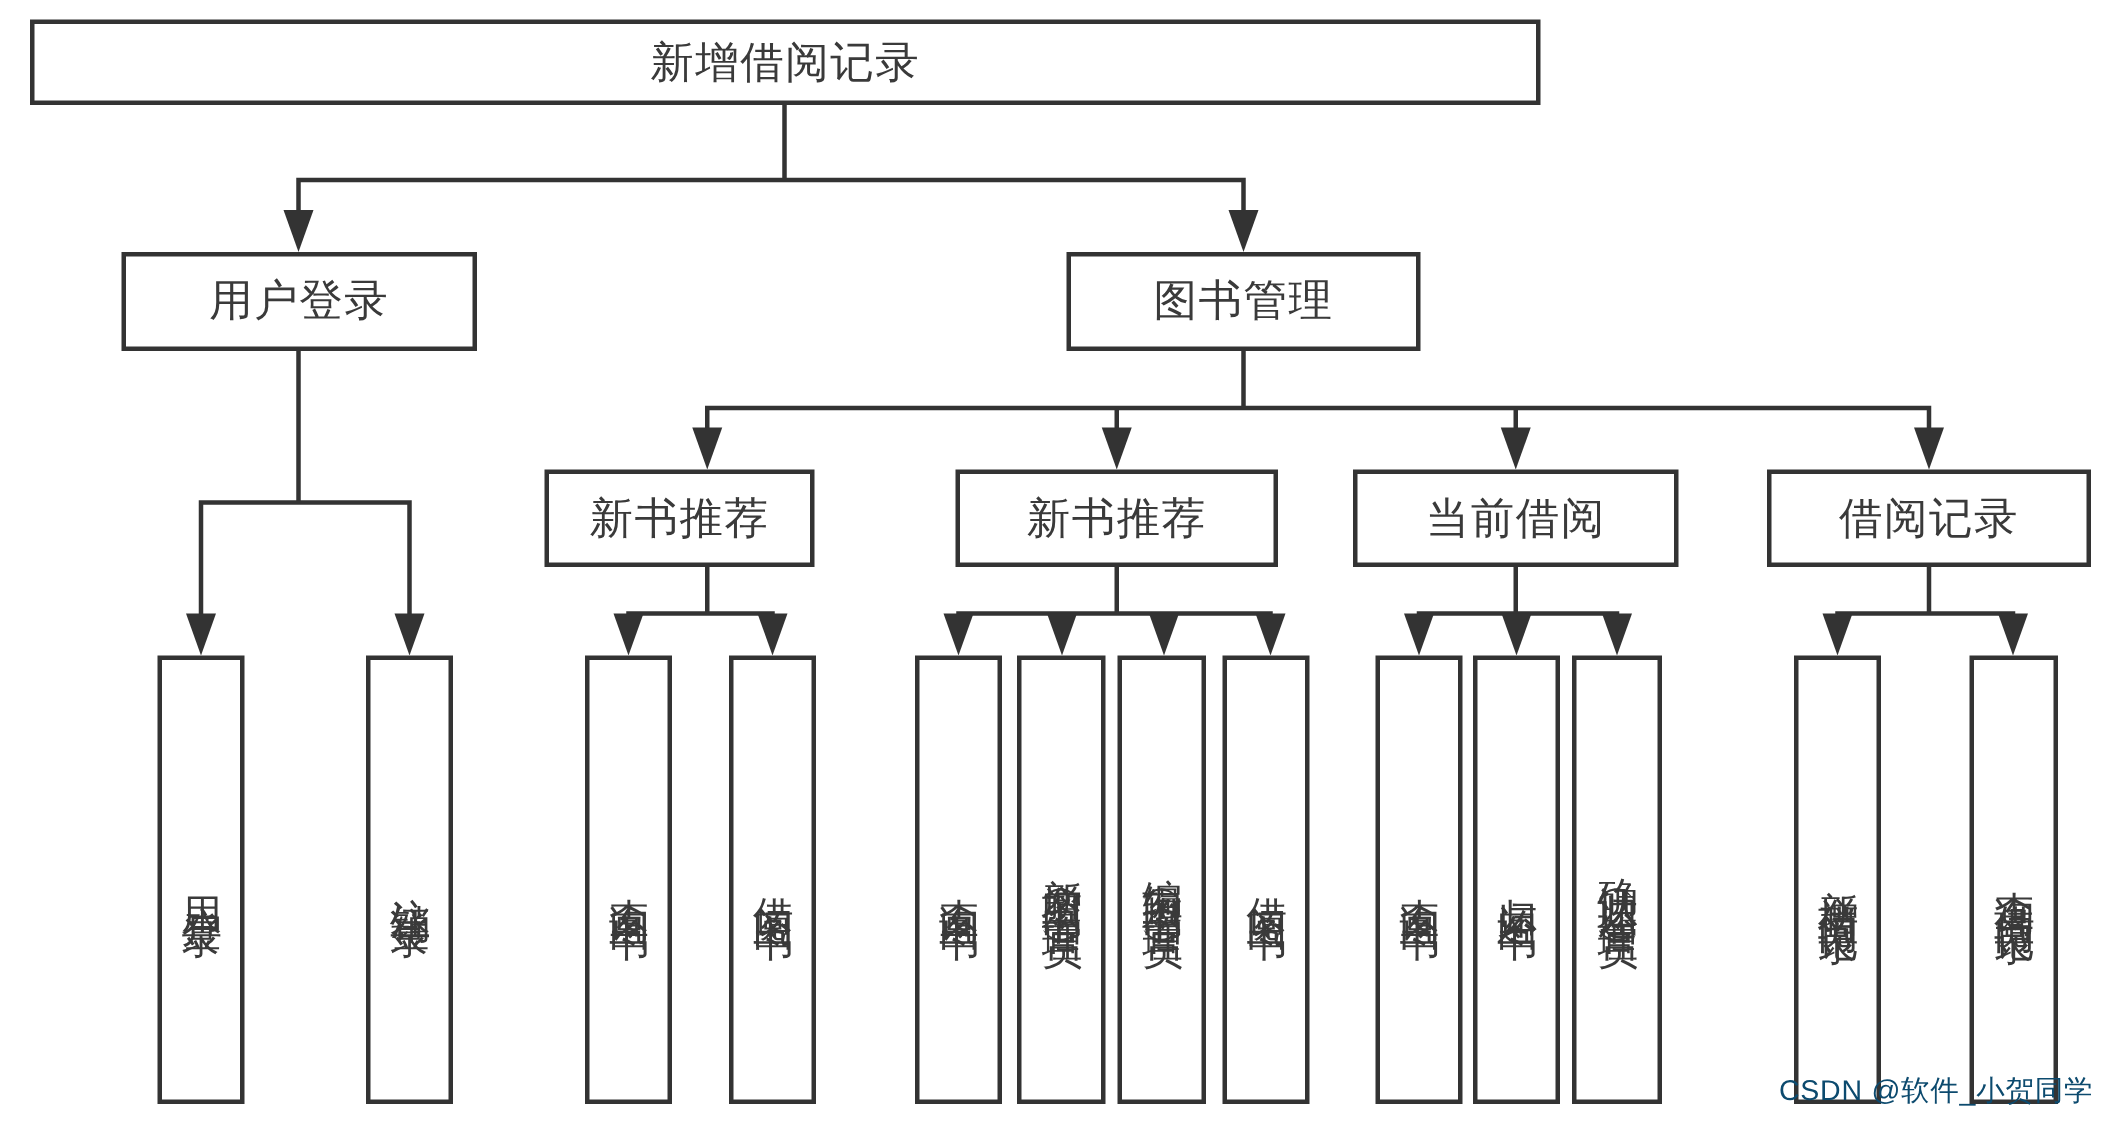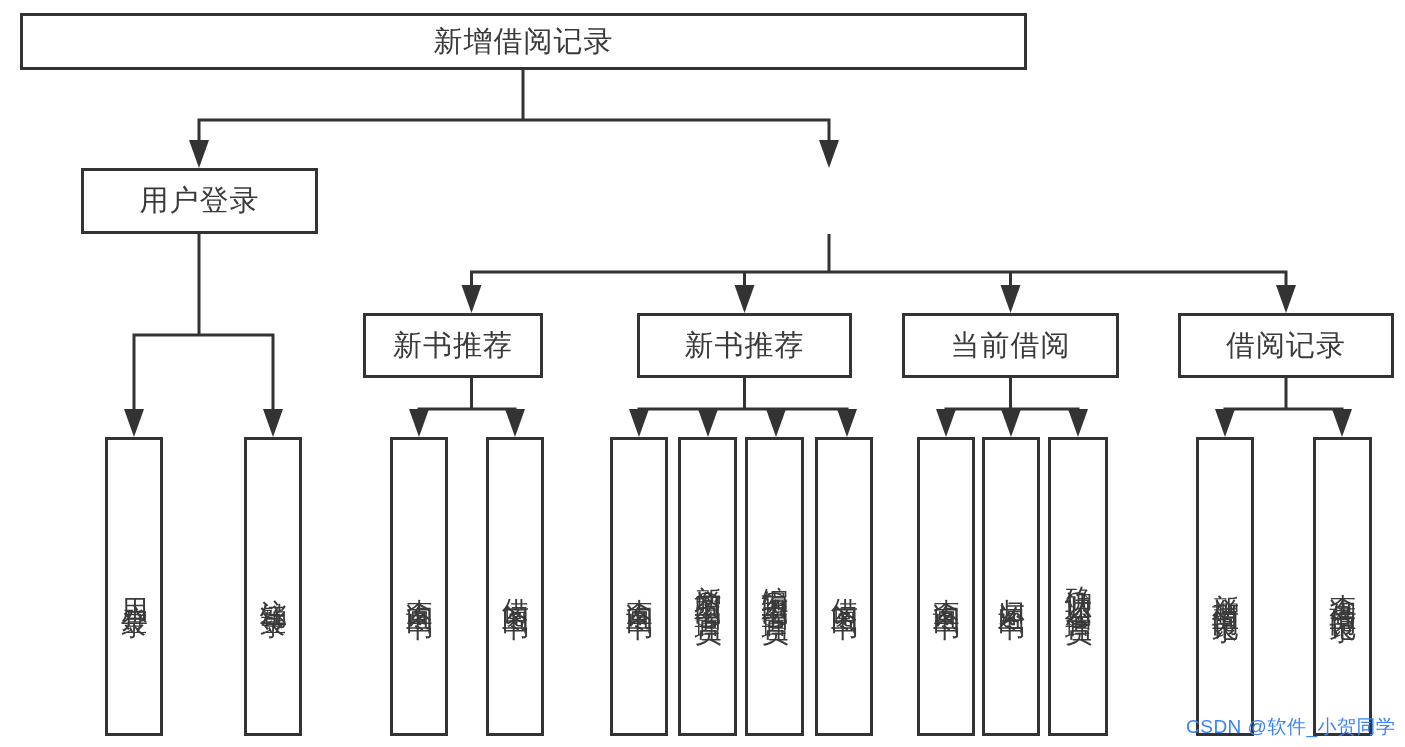--- a/index.html
+++ b/index.html
@@ -12,21 +12,21 @@
     color:#3a3a3a; display:flex; align-items:center; justify-content:center;
     z-index:1;
   }
   .hnode { font-size:29px; letter-spacing:1px; white-space:nowrap; }
   .vnode span {
     writing-mode:vertical-rl; text-orientation:mixed;
     font-size:27px; letter-spacing:5px; line-height:1; color:#3a3a3a;
   }
   .watermark {
     position:absolute; left:1186px; top:714px; z-index:3;
-    font-size:19px; color:#3b82f6; letter-spacing:0.5px; white-space:nowrap;
+    font-size:19px; color:#0c4a6e; letter-spacing:0.5px; white-space:nowrap;
   }
 </style>
 </head>
 <body>
 
 <div class="stage">
 
   <svg class="wires" width="1405" height="747" viewBox="0 0 1405 747">
     <g stroke="#333333" stroke-width="3" fill="none">
 
@@ -70,20 +70,21 @@
       <polygon points="1068,409 1088,409 1078,437"></polygon>
 
       <polygon points="1215,409 1235,409 1225,437"></polygon>
       <polygon points="1332,409 1352,409 1342,437"></polygon>
     </g>
   </svg>
 
   <div class="node hnode" style="left:20px; top:13px; width:1007px; height:57px">新增借阅记录</div>
 
   <div class="node hnode" style="left:81px; top:168px; width:237px; height:66px">用户登录</div>
+  <div class="node hnode" style="left:711px; top:168px; width:236px; height:66px">图书管理</div>
 
   <div class="node hnode" style="left:363px; top:313px; width:180px; height:65px">新书推荐</div>
   <div class="node hnode" style="left:637px; top:313px; width:215px; height:65px">新书推荐</div>
   <div class="node hnode" style="left:1178px; top:313px; width:216px; height:65px">借阅记录</div>
   <div class="node hnode" style="left:902px; top:313px; width:217px; height:65px">当前借阅</div>
 
   <div class="node vnode" style="left:105px; top:437px; width:58px; height:299px">
     <span>用户登录</span>
   </div>
   <div class="node vnode" style="left:244px; top:437px; width:58px; height:299px">

